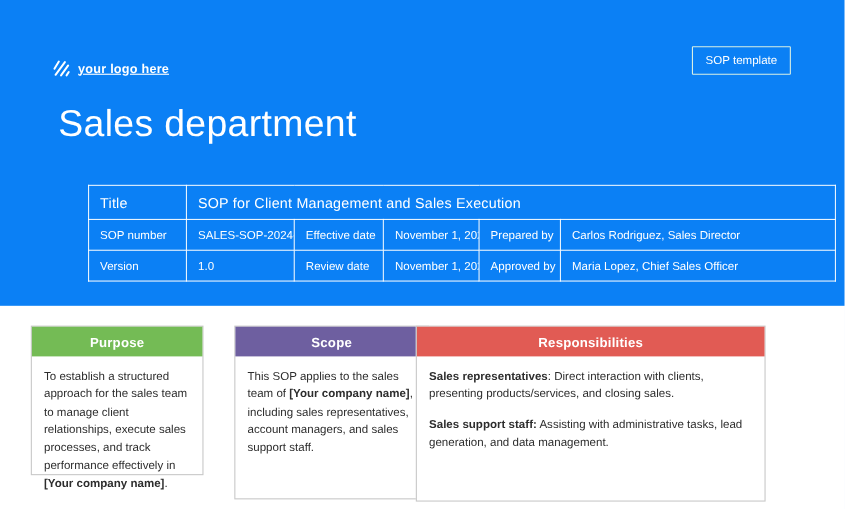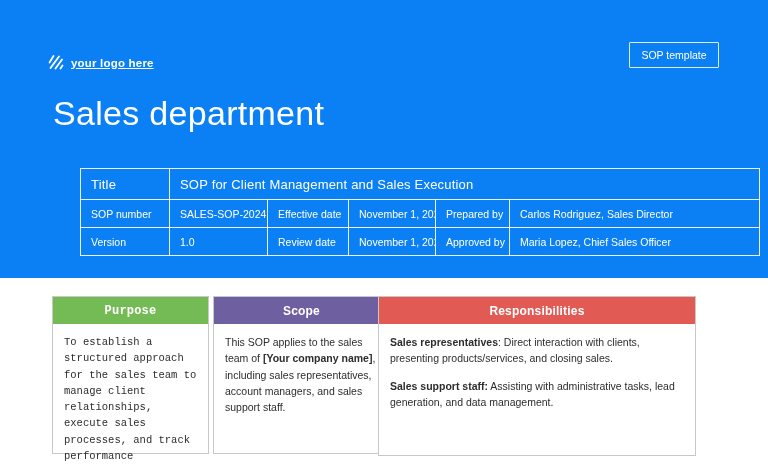--- a/index.html
+++ b/index.html
@@ -102,21 +102,21 @@
   .card-head.red    { background: var(--red,    #e15b54); }
   .card-body {
     padding: 10px 11px;
     color: #2d2d2d;
     font-size: 10.5px;
     line-height: 1.55;
   }
   .card-body p { margin: 0 0 11px 0; }
   .card-body p:last-child { margin-bottom: 12px; }
   .card-body b { font-weight: 700; }
-  .card.purpose { left: 52px;  top: 296px; width: 157px; height: 158px; font-family: Liberation Mono, monospace; }
+  .card.purpose { left: 28px;  top: 296px; width: 157px; height: 136px; }
   .card.scope   { left: 213px; top: 296px; width: 177px; height: 158px; }
   .card.resp    { left: 378px; top: 296px; width: 318px; height: 160px; }
 </style>
 </head>
 <body>
 
 <div class="page">
 
   <div class="hero">
 

